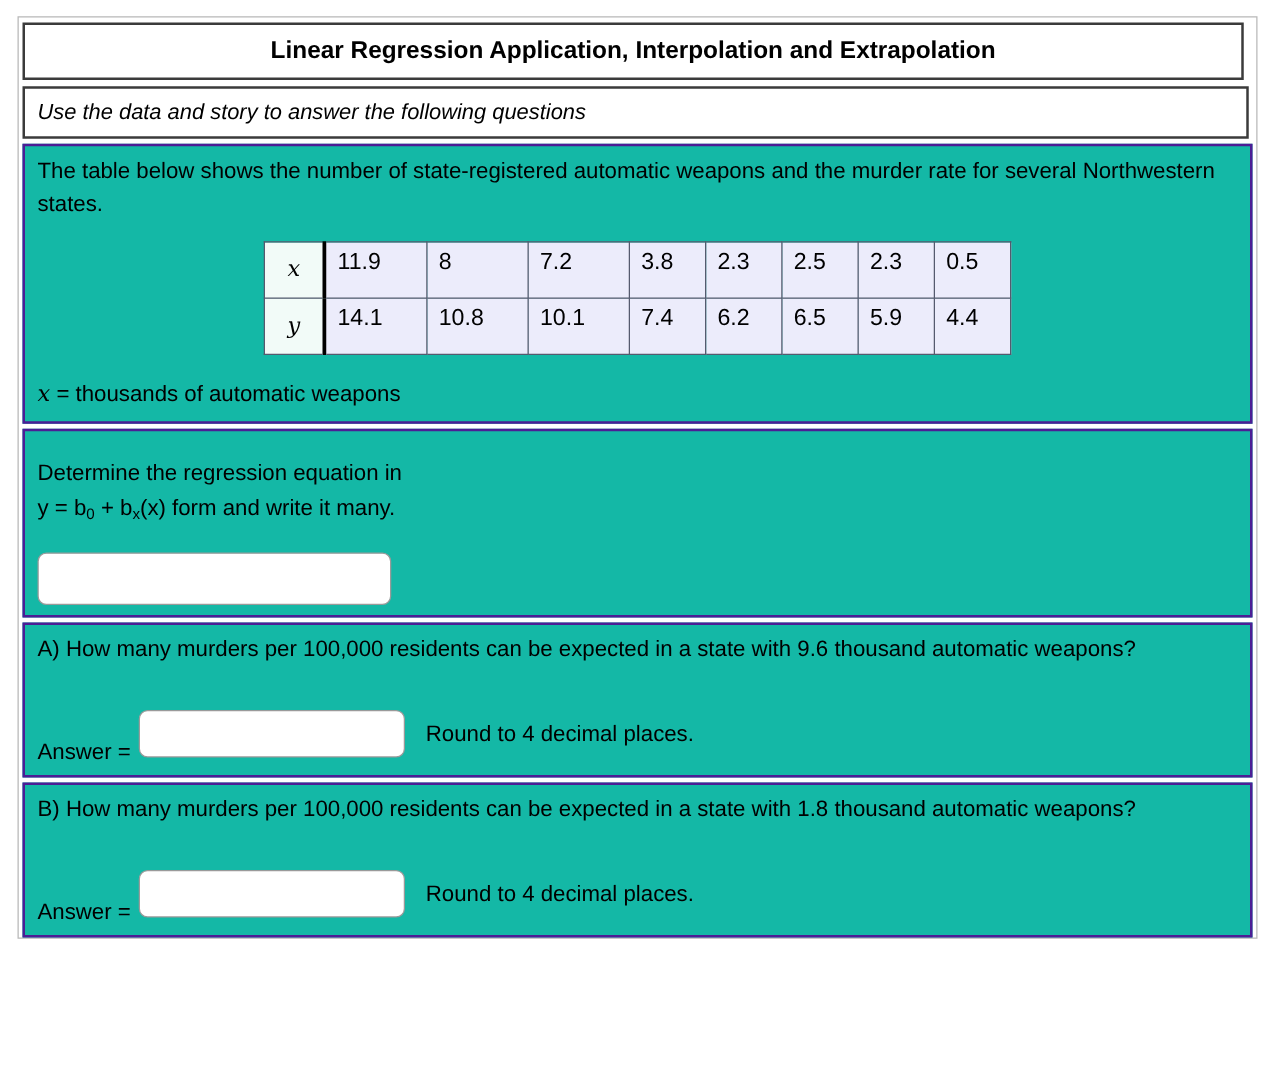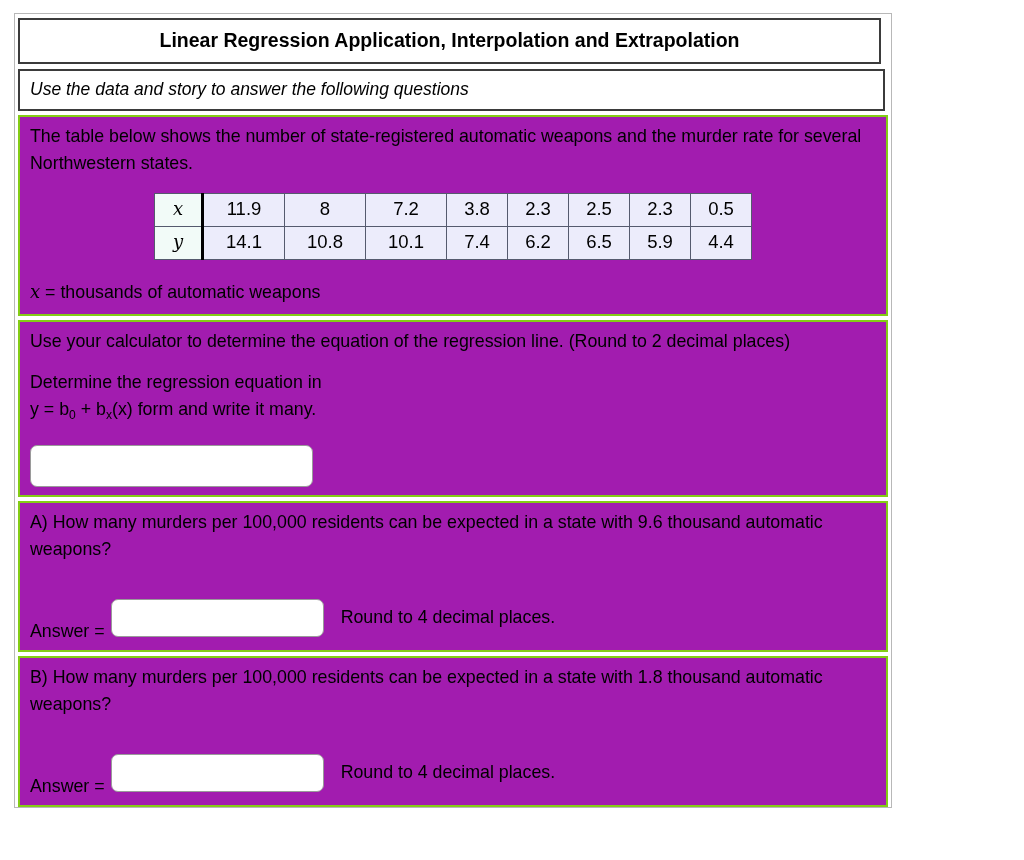--- a/index.html
+++ b/index.html
@@ -12,33 +12,33 @@
     height: 860px;
     font-family: "Liberation Sans", sans-serif;
     color: #000000;
     overflow: hidden;
   }
 
   .page {
     position: absolute;
     left: 14px;
     top: 13px;
-    width: 878px;
+    width: 992px;
     border: 1px solid #b8b8b8;
     box-sizing: border-box;
     background: #ffffff;
     padding: 0;
   }
 
   
   .block {
-    border: 2px solid #84cc16;
+    border: 2px solid #4c1d95;
     border-left-width: 2px;
     box-sizing: border-box;
-    background: #a21caf;
+    background: #14b8a6;
     margin: 4px 3px 0 3px;
     padding: 6px 10px 8px 10px;
   }
 
   .title-block {
     text-align: center;
     font-weight: bold;
     font-size: 19.5px;
     padding: 9px 10px 10px 10px;
     border: 2px solid #3b3b3b;
@@ -72,22 +72,22 @@
     display: flex;
     justify-content: center;
     margin: 16px 0 4px 0;
   }
   table.data-table {
     border-collapse: collapse;
     font-size: 18.5px;
   }
   table.data-table td {
     border: 1px solid #555a6e;
-    padding: 2px 9px 4px 9px;
-    text-align: center;
+    padding: 2px 9px 16px 9px;
+    text-align: left;
     background: #ececfb;
     height: 26px;
     min-width: 42px;
   }
   table.data-table td.hdr {
     background: #f2fbf8;
     text-align: center;
     border-right: 3px solid #000000;
     padding: 2px 12px 4px 12px;
     min-width: 22px;
@@ -175,21 +175,20 @@
 
     <div class="spacer-sm"></div>
 
     <div class="body-text">
       <span class="mathvar">x</span>
       <span>= thousands of automatic weapons</span>
     </div>
   </div>
 
   <div class="block">
-    <div class="body-text">Use your calculator to determine the equation of the regression line. (Round to 2 decimal places)</div>
     <div class="spacer-sm"></div>
     <div class="body-text">Determine the regression equation in</div>
     <div class="body-text">
       <span>y = b</span><sub>0</sub><span> + b</span><sub>x</sub><span>(x) form and write it many.</span>
     </div>
     <div class="spacer-md"></div>
     <input class="ans-input eq-input" type="text" value="" style="">
   </div>
 
   <div class="block">

